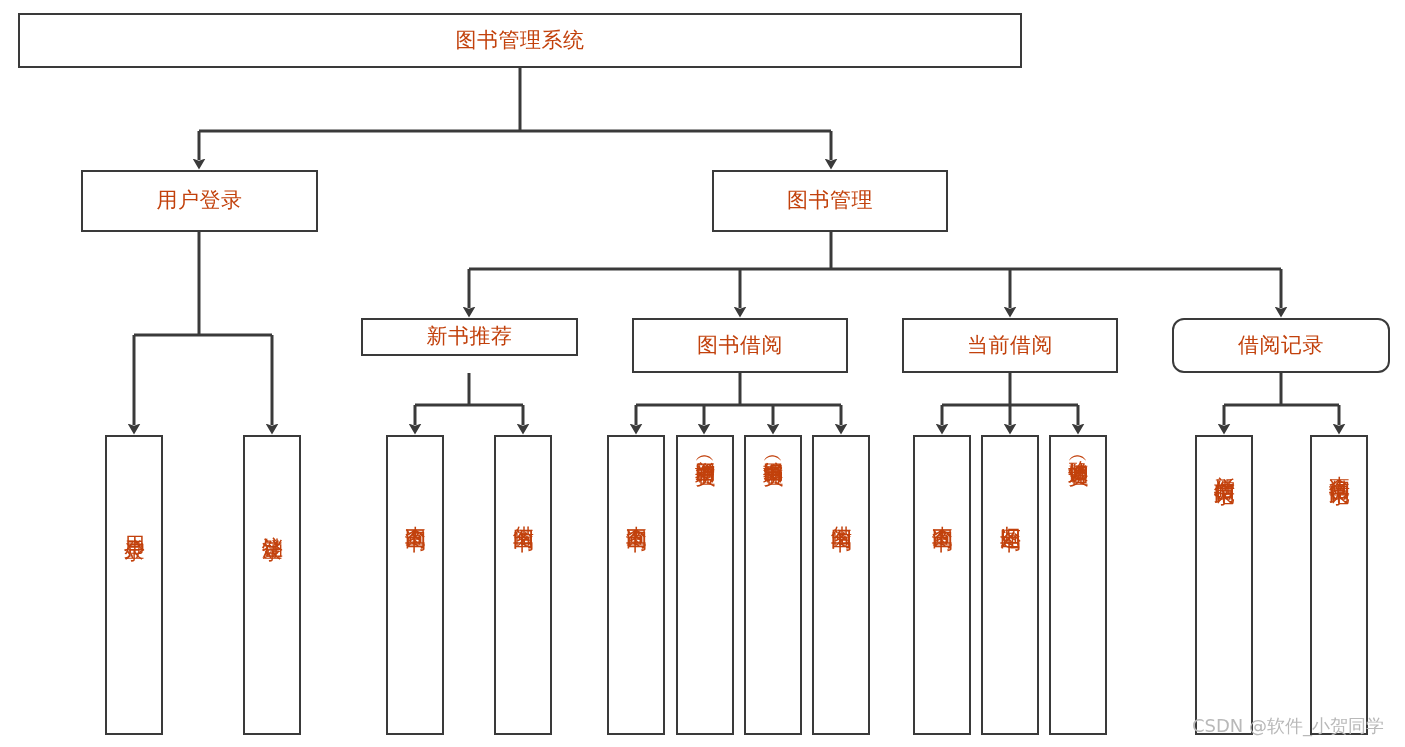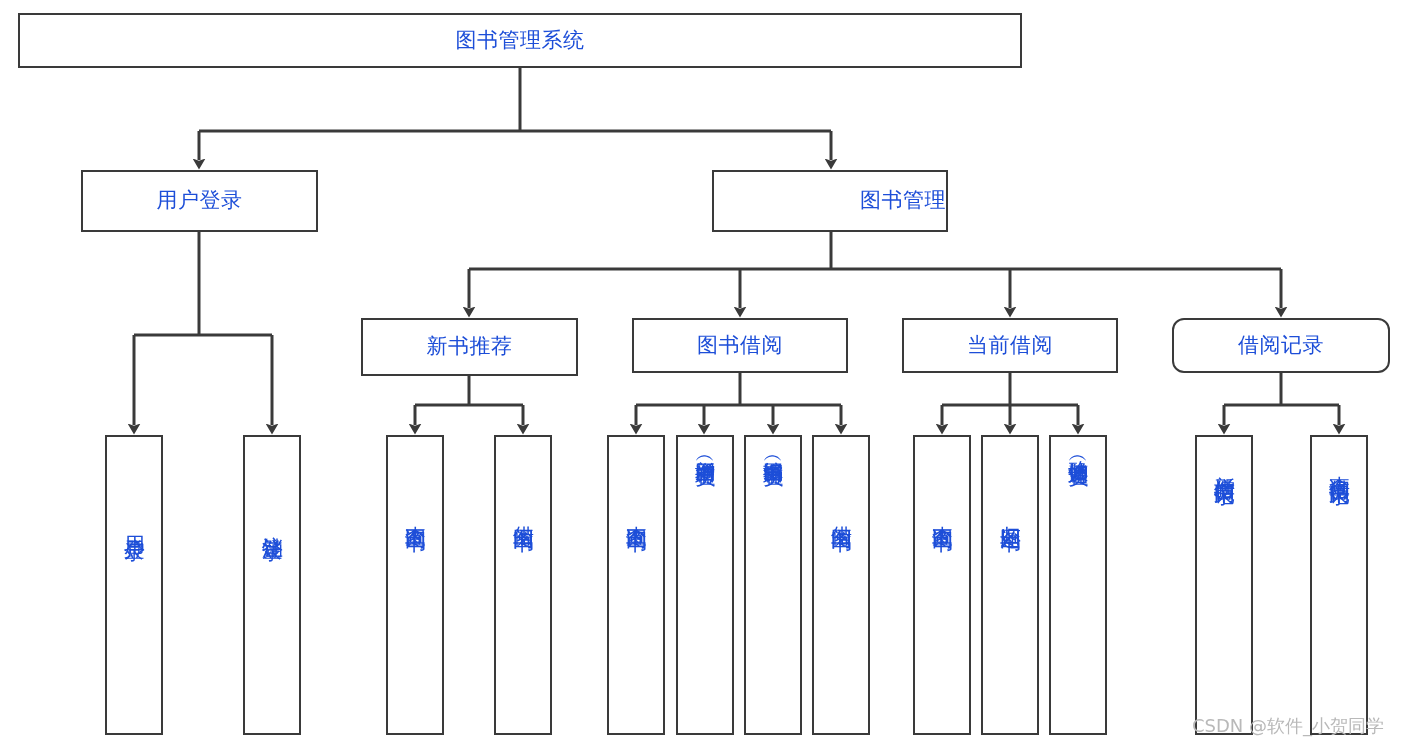--- a/index.html
+++ b/index.html
@@ -26,21 +26,21 @@
     pointer-events: none;
   }
   .node {
     position: absolute;
     box-sizing: border-box;
     background: #ffffff;
     border: 2px solid #3a3a3a;
     display: flex;
     align-items: center;
     justify-content: center;
-    color: #1d4ed8;
+    color: #c2410c;
     z-index: 2;
   }
   .node .label {
     text-align: center;
     line-height: 1.12;
     letter-spacing: 0.5px;
   }
   .node.horiz .label {
     writing-mode: horizontal-tb;
     font-size: 21px;
@@ -125,25 +125,25 @@
     </g>
   </svg>
 
   <div class="node horiz" style="left:18px; top:13px; width:1004px; height:55px;">
     <span class="label">图书管理系统</span>
   </div>
 
   <div class="node horiz" style="left:81px; top:170px; width:237px; height:62px;">
     <span class="label">用户登录</span>
   </div>
-  <div class="node horiz" style="left:712px; top:170px; width:236px; height:62px;justify-content:flex-end;">
+  <div class="node horiz" style="left:712px; top:170px; width:236px; height:62px;">
     <span class="label">图书管理</span>
   </div>
 
-  <div class="node horiz" style="left:361px; top:318px; width:217px; height:58px;">
+  <div class="node horiz" style="left:361px; top:318px; width:217px; height:38px;">
     <span class="label">新书推荐</span>
   </div>
   <div class="node horiz" style="left:902px; top:318px; width:216px; height:55px;">
     <span class="label">当前借阅</span>
   </div>
   <div class="node horiz" style="left:632px; top:318px; width:216px; height:55px;">
     <span class="label">图书借阅</span>
   </div>
   <div class="node horiz" style="left:1172px; top:318px; width:218px; height:55px;border-radius:12px;">
     <span class="label">借阅记录</span>

